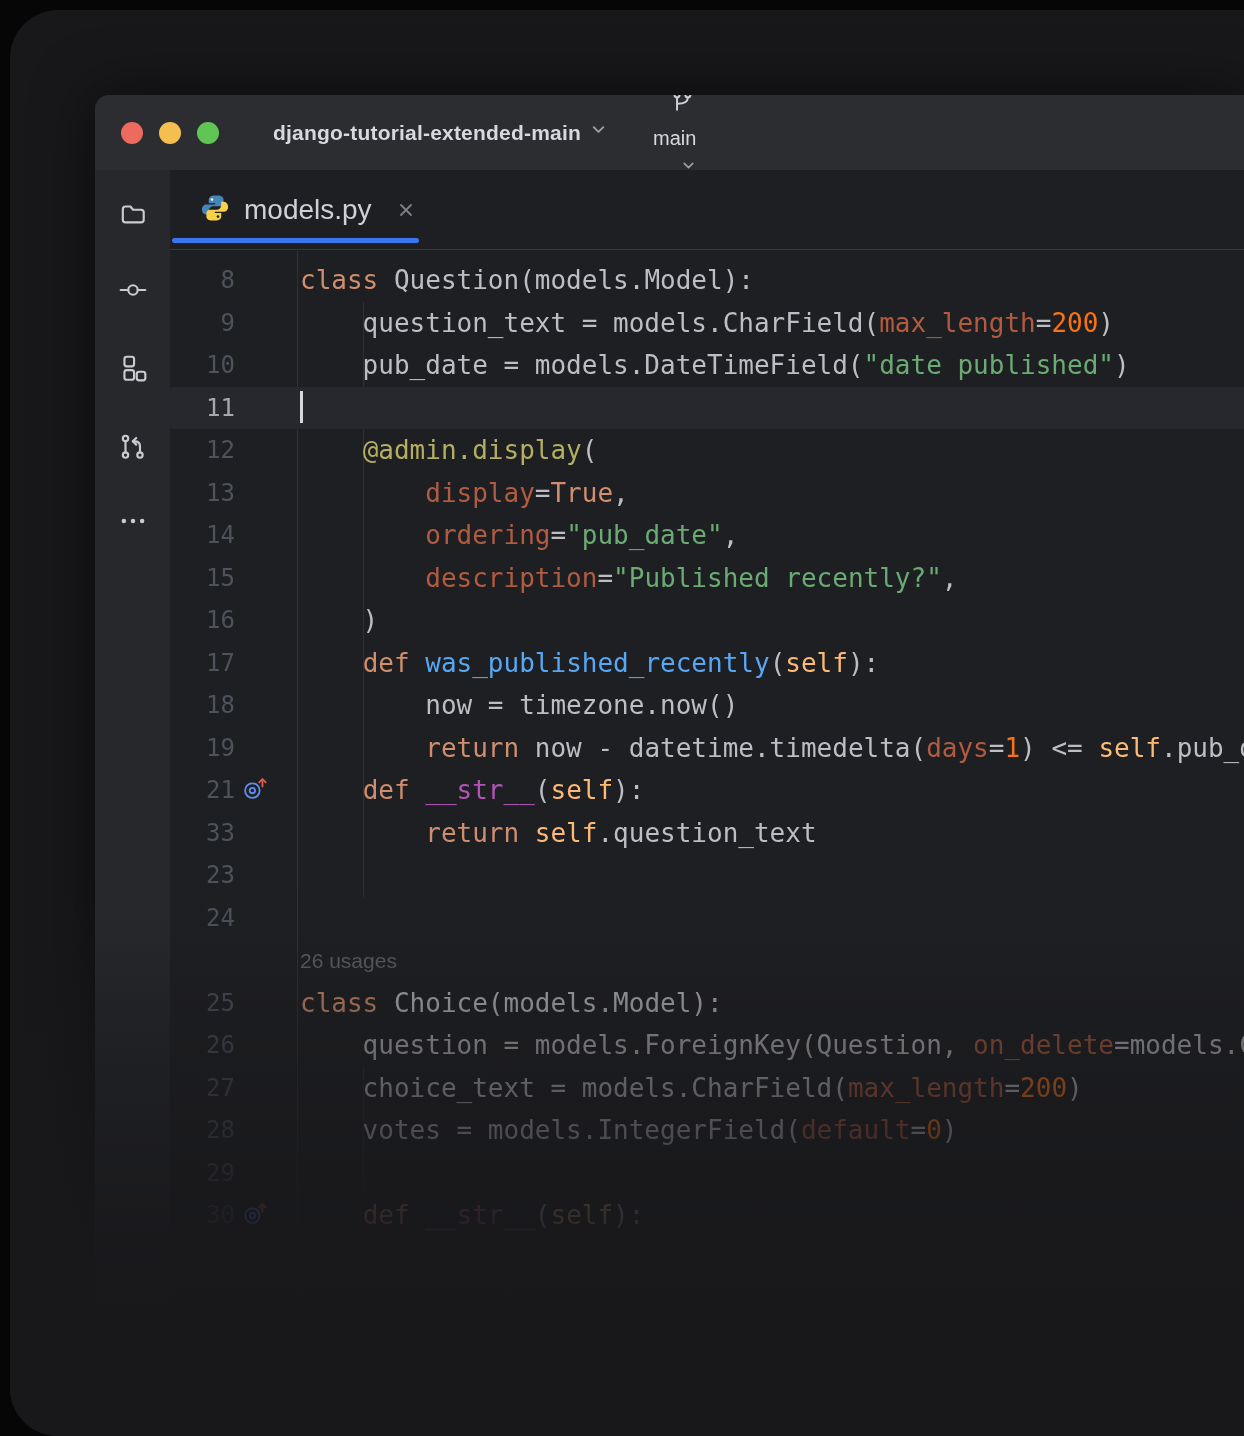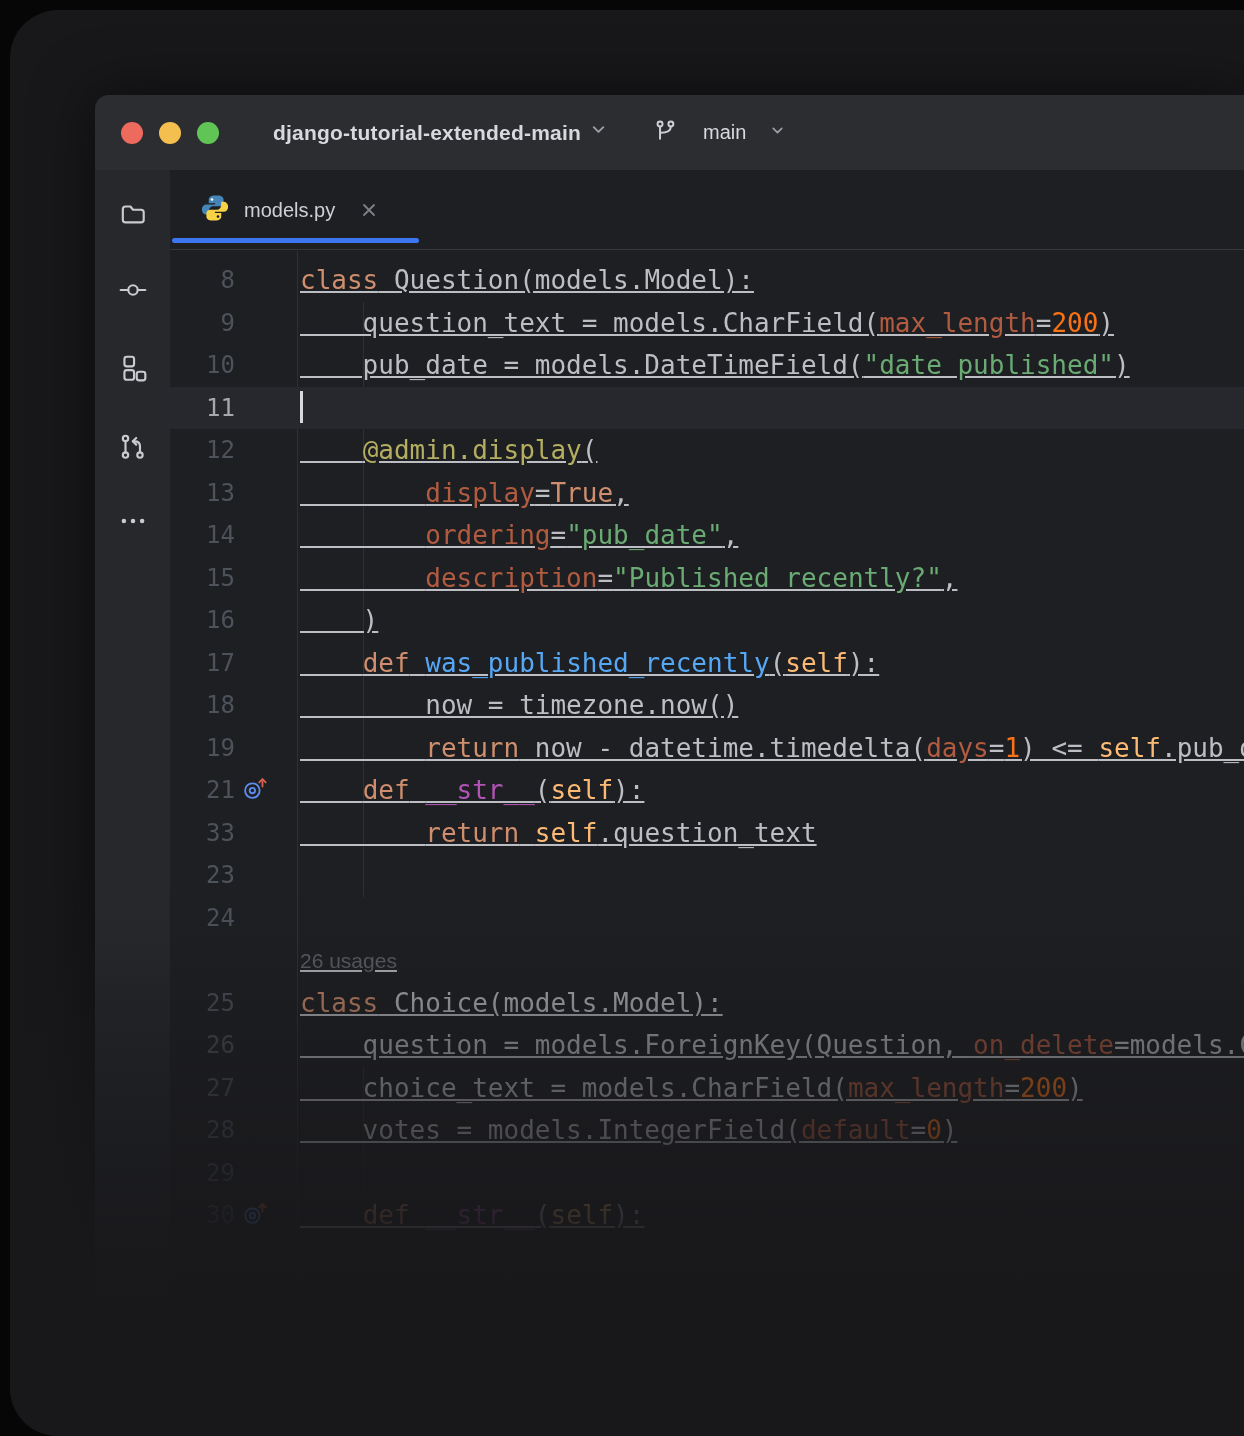--- a/index.html
+++ b/index.html
@@ -17,57 +17,57 @@
             box-shadow:0 0 60px rgba(0,0,0,.55); }
 
   
   .titlebar { position:absolute; left:0; top:0; right:0; height:75px; background:#2b2d30;
               display:flex; align-items:center; padding-left:26px; }
   .tl-group { display:flex; gap:16px; align-items:center; }
   .tl { width:22px; height:22px; border-radius:50%; }
   .tl.red{ background:#ed6a5e; } .tl.yellow{ background:#f5bf4f; } .tl.green{ background:#61c555; }
   .proj-sel { display:flex; gap:9px; margin-left:54px; cursor:default; }
   .proj-name { font-size:21px; font-weight:600; color:#d7d9de; letter-spacing:.2px; }
-  .branch-sel { display:flex; align-items:center; gap:24px; margin-left:46px; }
+  .branch-sel { display:flex; align-items:flex-end; gap:8px; margin-left:46px;flex-direction:column; }
   .branch-name { font-size:20px; font-weight:500; color:#d7d9de; }
 
   
   .stripe { position:absolute; left:0; top:75px; bottom:0; width:75px; background:#26282b; }
   .stripe .slot { position:absolute; left:50%; transform:translateX(-50%); width:30px; height:30px; }
 
   
   .main { position:absolute; left:75px; top:75px; right:0; bottom:0; background:#1e1f22; }
 
   
   .tabbar { position:absolute; left:0; top:0; right:0; height:80px; background:#1e1f22;
             border-bottom:1px solid #36383e; }
   .tab { position:absolute; left:2px; top:0; height:80px; display:flex; align-items:center;
          padding:0 22px 0 28px; gap:14px; }
-  .tab-label { font-size:20px; color:#ced0d6; }
+  .tab-label { font-size:28px; color:#ced0d6; }
   .tab-close { margin-left:10px; display:flex; align-items:center; }
   .tab-underline { position:absolute; left:2px; top:68px; width:247px; height:5px;
                    border-radius:3px; background:#3b76f0; }
 
   
   .editor { position:absolute; left:0; top:81px; right:0; bottom:0; background:#1e1f22;
             padding-top:8px; overflow:hidden; }
   .gutter-sep { position:absolute; left:127px; top:0; bottom:0; width:1px; background:#2f3136; }
   .guide { position:absolute; left:193px; width:1px; background:#2e3033; }
 
   .row { display:flex; height:42.5px; align-items:center; position:relative; }
   .row.active { background:#26282e; }
   .gut { flex:0 0 127px; width:127px; height:100%; display:flex; align-items:center;
          justify-content:flex-end; position:relative; }
   .lnum { font-family:"DejaVu Sans Mono", monospace; font-size:24px; color:#4d525b;
           margin-right:62px; }
   .row.active .lnum { color:#a6a8ae; }
   .gut-icon { position:absolute; left:72px; top:50%; transform:translateY(-50%); }
   .code { flex:1 1 auto; overflow:hidden; white-space:pre; padding-left:3px;
           font-family:"DejaVu Sans Mono", monospace; font-size:26px; line-height:42.5px;
-          color:#bcbec4;text-decoration:underline; }
+          color:#bcbec4; }
   .tk-kw  { color:#cf8e6d; }
   .tk-fn  { color:#56a8f5; }
   .tk-str { color:#6aab73; }
   .tk-num { color:#f97316; }
   .tk-arg { color:#b15b40; }
   .tk-dec { color:#b3ae60; }
   .tk-self{ color:#fdba74; }
   .tk-magic{ color:#b254b5; }
   .tk-txt { color:#bcbec4; }
   .inlay { font-family:"Liberation Sans", sans-serif; font-size:21px; color:#5d6167; }

